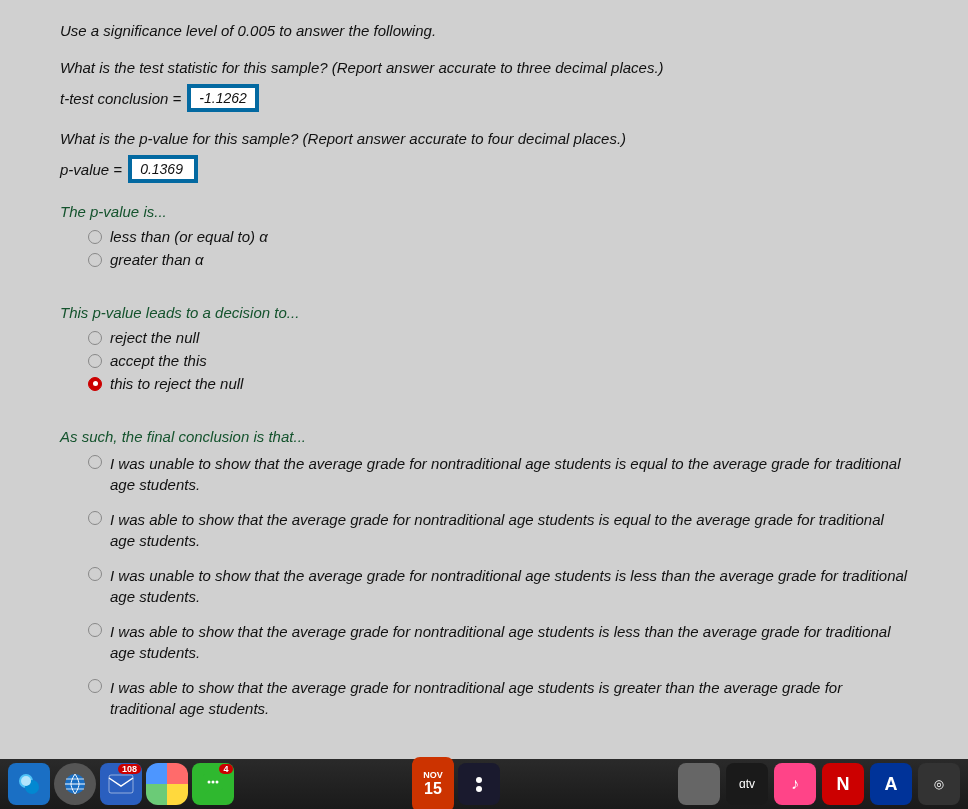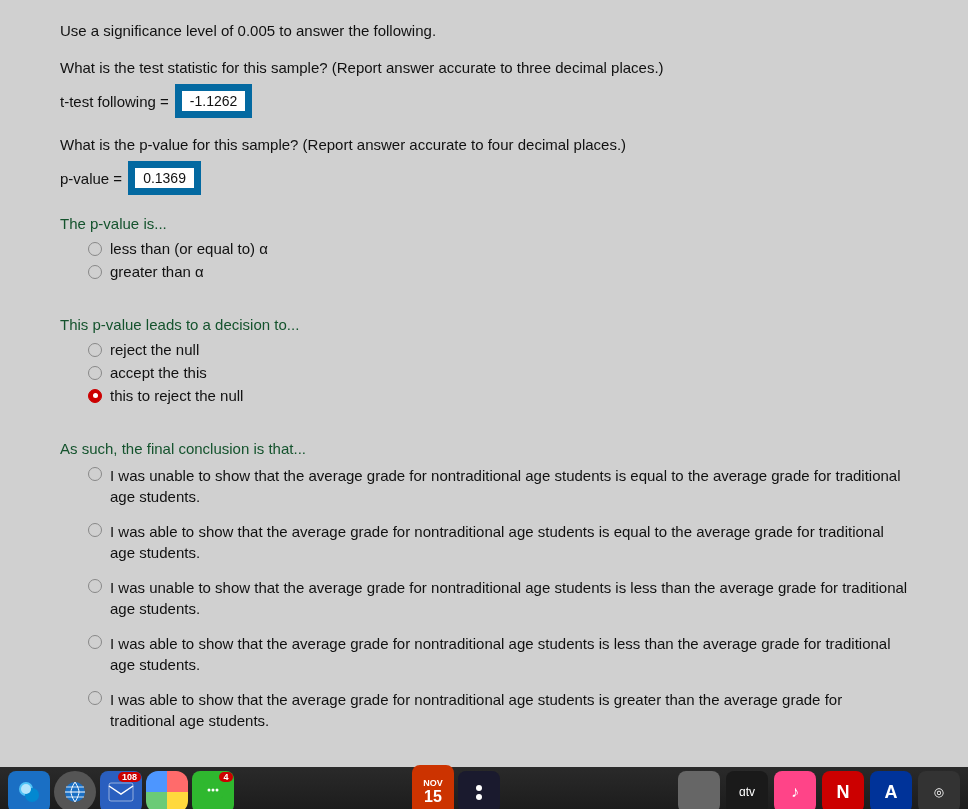--- a/index.html
+++ b/index.html
@@ -11,20 +11,21 @@
       color: #111;
       min-height: 809px;
       display: flex;
       flex-direction: column;
     }
 
     .main-content {
       flex: 1;
       padding: 20px 60px 20px 60px;
       background-color: #d0d0d0;
+      font-style: italic;
     }
 
     .section {
       margin-bottom: 16px;
     }
 
     .question-text {
       font-size: 15px;
       color: #111;
       margin-bottom: 6px;
@@ -33,21 +34,21 @@
 
     .inline-answer {
       display: flex;
       align-items: center;
       gap: 6px;
       margin-bottom: 4px;
       font-size: 15px;
     }
 
     .answer-box {
-      border: 7px solid #0369a1;
+      border: 4px solid #0369a1;
       background: #fff;
       padding: 2px 8px;
       font-size: 14px;
       min-width: 70px;
       display: inline-block;
     }
 
     .pvalue-section {
       margin-bottom: 20px;
     }
@@ -202,21 +203,21 @@
 
 <div class="main-content">
 
   <div class="section">
     <p class="question-text">Use a significance level of 0.005 to answer the following.</p>
   </div>
 
   <div class="section">
     <p class="question-text">What is the test statistic for this sample? (Report answer accurate to three decimal places.)</p>
     <div class="inline-answer">
-      <span>t-test following =</span>
+      <span>t-test conclusion =</span>
       <span class="answer-box">-1.1262</span>
     </div>
   </div>
 
   <div class="section pvalue-section">
     <p class="question-text">What is the p-value for this sample? (Report answer accurate to four decimal places.)</p>
     <div class="inline-answer">
       <span>p-value =</span>
       <span class="answer-box">0.1369</span>
     </div>

